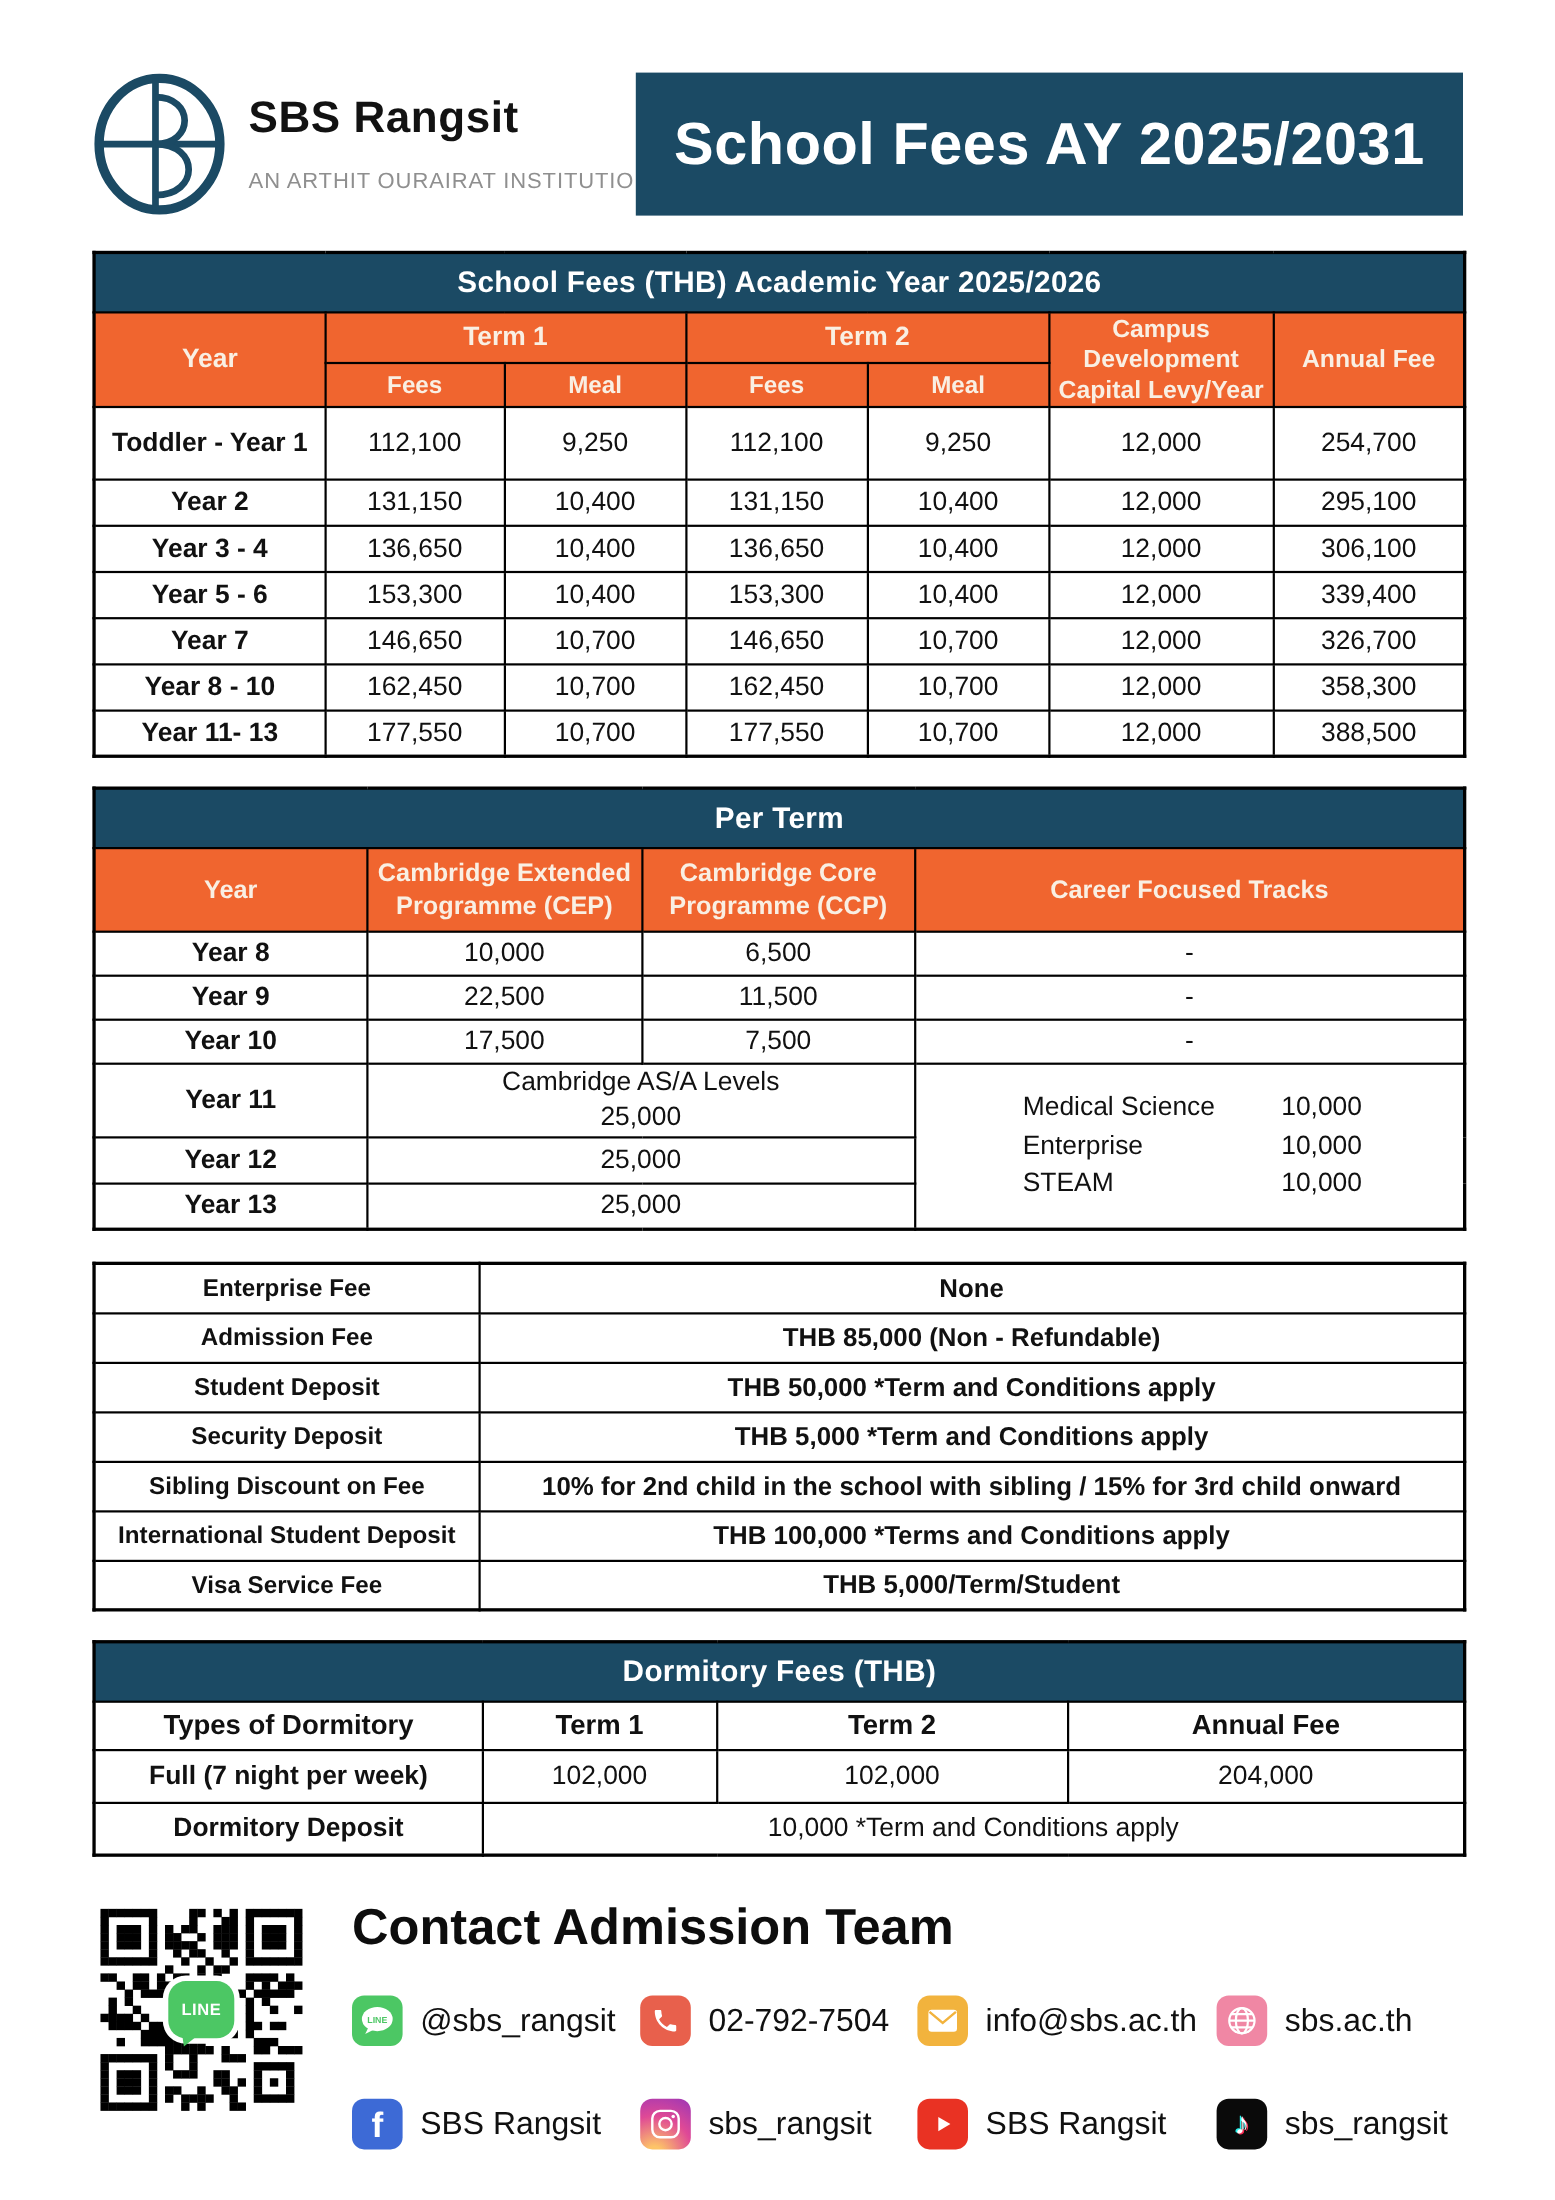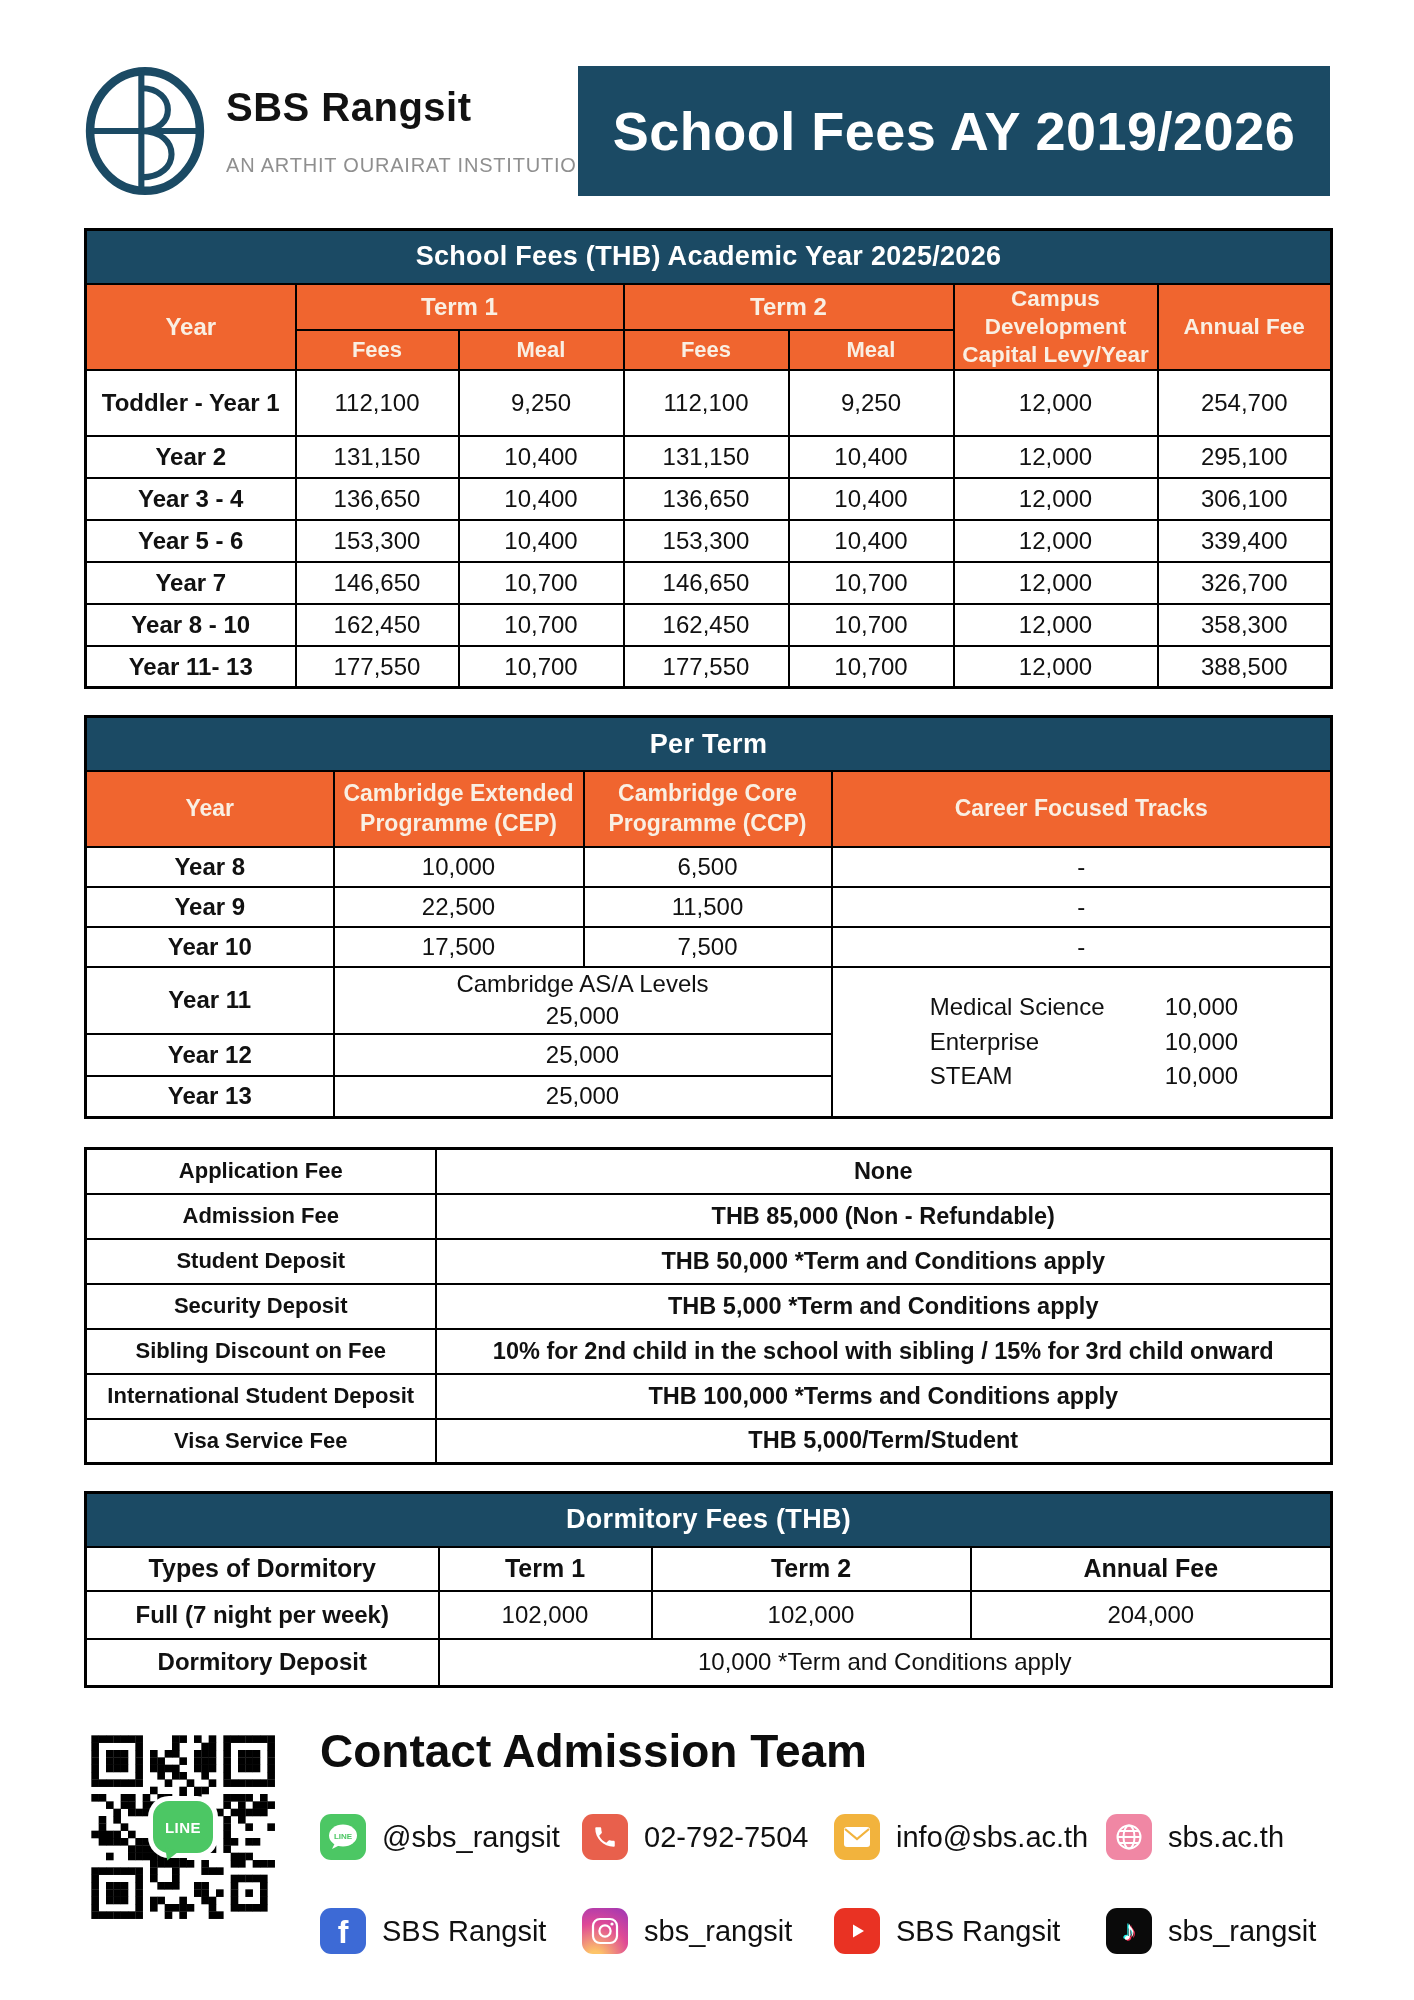--- a/index.html
+++ b/index.html
@@ -77,21 +77,21 @@
         <ellipse cx="50" cy="53" rx="45" ry="49" stroke="#1B4A64" stroke-width="7"></ellipse>
         <line x1="5" y1="53" x2="95" y2="53" stroke="#1B4A64" stroke-width="5"></line>
         <line x1="47" y1="4" x2="47" y2="102" stroke="#1B4A64" stroke-width="5"></line>
         <path d="M47 18 C76 18 76 53 47 53 C80 53 80 91 47 91" stroke="#1B4A64" stroke-width="5" fill="none"></path>
       </svg>
       <div class="brand-text">
         <div class="brand-name">SBS Rangsit</div>
         <div class="brand-tagline">AN ARTHIT OURAIRAT INSTITUTION</div>
       </div>
     </div>
-    <div class="title-banner">School Fees AY 2019/2026</div>
+    <div class="title-banner">School Fees AY 2025/2031</div>
   </div>
 
   <table class="t1">
     <colgroup>
       <col style="width:210px">
         <col style="width:163px">
         <col style="width:165px">
       <col style="width:165px">
         <col style="width:165px">
         <col style="width:204px">
@@ -249,21 +249,21 @@
   </tbody>
     </table>
 
   <table class="t3">
     <colgroup>
         <col style="width:350px">
         <col style="width:896px">
       </colgroup>
     <tbody>
     <tr>
-      <td class="lbl">Application Fee</td>
+      <td class="lbl">Enterprise Fee</td>
       <td>None</td>
     </tr>
     <tr>
       <td class="lbl">Admission Fee</td>
       <td>THB 85,000 (Non - Refundable)</td>
     </tr>
     <tr>
       <td class="lbl">Student Deposit</td>
       <td>THB 50,000 *Term and Conditions apply</td>
     </tr>

